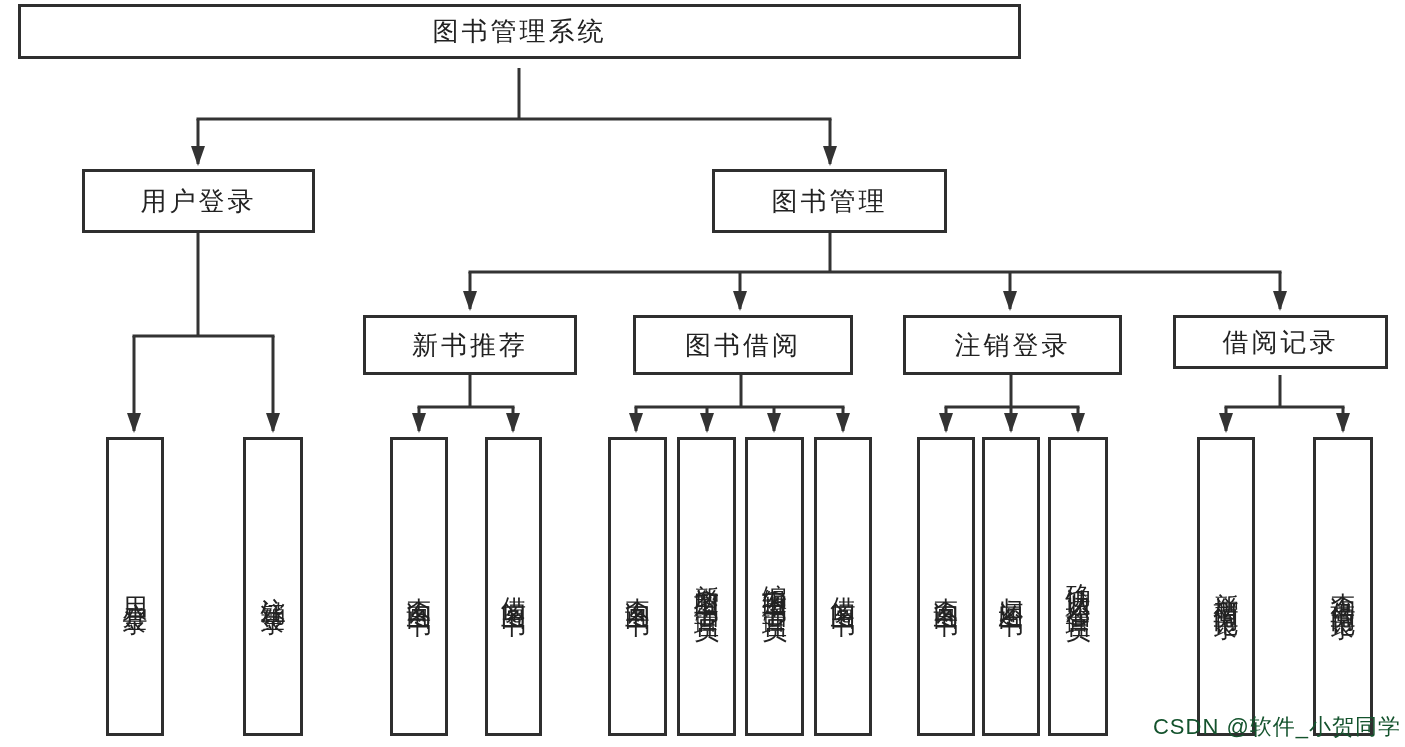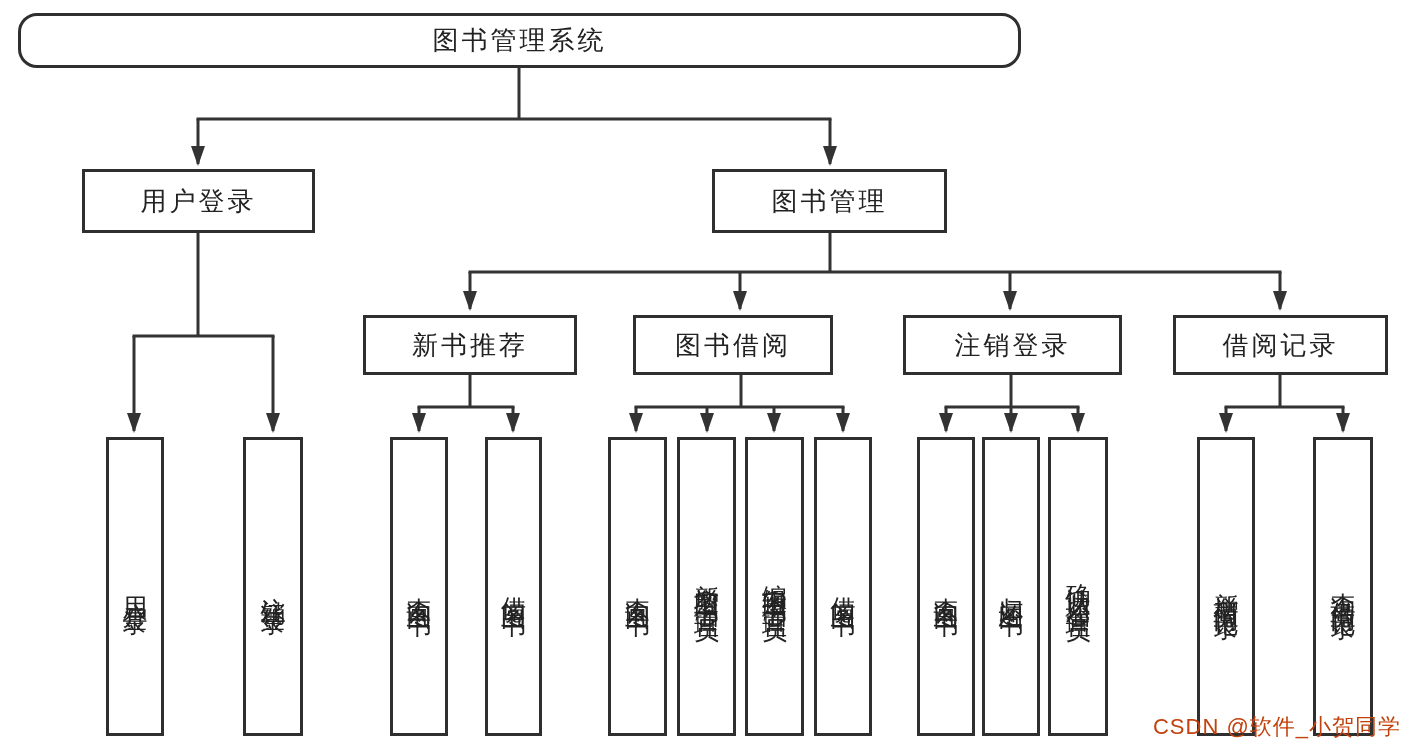--- a/index.html
+++ b/index.html
@@ -13,21 +13,21 @@
     border:3px solid #2f2f2f;display:flex;align-items:center;justify-content:center;
     z-index:2;
   }
   .hbox{font-size:26px;letter-spacing:3px;white-space:nowrap;}
   .vbox{
     writing-mode:vertical-rl;text-orientation:mixed;
     font-size:25px;letter-spacing:5px;line-height:1.15;
   }
   .watermark{
     position:absolute;top:712px;right:4px;z-index:3;
-    font-size:22px;letter-spacing:1px;color:#c2410c;white-space:nowrap;
+    font-size:22px;letter-spacing:1px;color:#14532d;white-space:nowrap;
   }
 </style>
 </head>
 <body>
 
 <div class="canvas">
 
   <svg class="edges" width="1405" height="747" viewBox="0 0 1405 747">
     <defs>
       <marker id="arrow" viewBox="0 0 20 14" refX="18" refY="7" markerWidth="20" markerHeight="14" markerUnits="userSpaceOnUse" orient="auto">
@@ -86,45 +86,45 @@
 
       <g>
         <line x1="1280" y1="375" x2="1280" y2="407"></line>
         <line x1="1224.5" y1="407" x2="1344.5" y2="407"></line>
         <line x1="1226" y1="407" x2="1226" y2="431" marker-end="url(#arrow)"></line>
         <line x1="1343" y1="407" x2="1343" y2="431" marker-end="url(#arrow)"></line>
       </g>
     </g>
   </svg>
 
-  <div class="box hbox" style="left:18px;top:13px;width:1003px;height:55px;border-radius:19px;">
+  <div class="box hbox" style="left:18px;top:4px;width:1003px;height:55px;">
       <span>图书管理系统</span>
     </div>
 
   <div class="box hbox" style="left:82px;top:169px;width:233px;height:64px;">
       <span>用户登录</span>
     </div>
 
   <div class="box hbox" style="left:363px;top:315px;width:214px;height:60px;">
       <span>新书推荐</span>
     </div>
 
   <div class="box hbox" style="left:712px;top:169px;width:235px;height:64px;">
       <span>图书管理</span>
     </div>
 
-  <div class="box hbox" style="left:633px;top:315px;width:200px;height:60px;">
+  <div class="box hbox" style="left:633px;top:315px;width:220px;height:60px;">
       <span>图书借阅</span>
     </div>
 
   <div class="box hbox" style="left:903px;top:315px;width:219px;height:60px;">
       <span>注销登录</span>
     </div>
 
-  <div class="box hbox" style="left:1173px;top:315px;width:215px;height:60px;">
+  <div class="box hbox" style="left:1173px;top:315px;width:215px;height:54px;">
       <span>借阅记录</span>
     </div>
 
   <div class="box vbox" style="left:106px;top:437px;width:58px;height:299px;">
       <span>用户登录</span>
     </div>
 
   <div class="box vbox" style="left:243px;top:437px;width:60px;height:299px;">
       <span>注销登录</span>
     </div>

